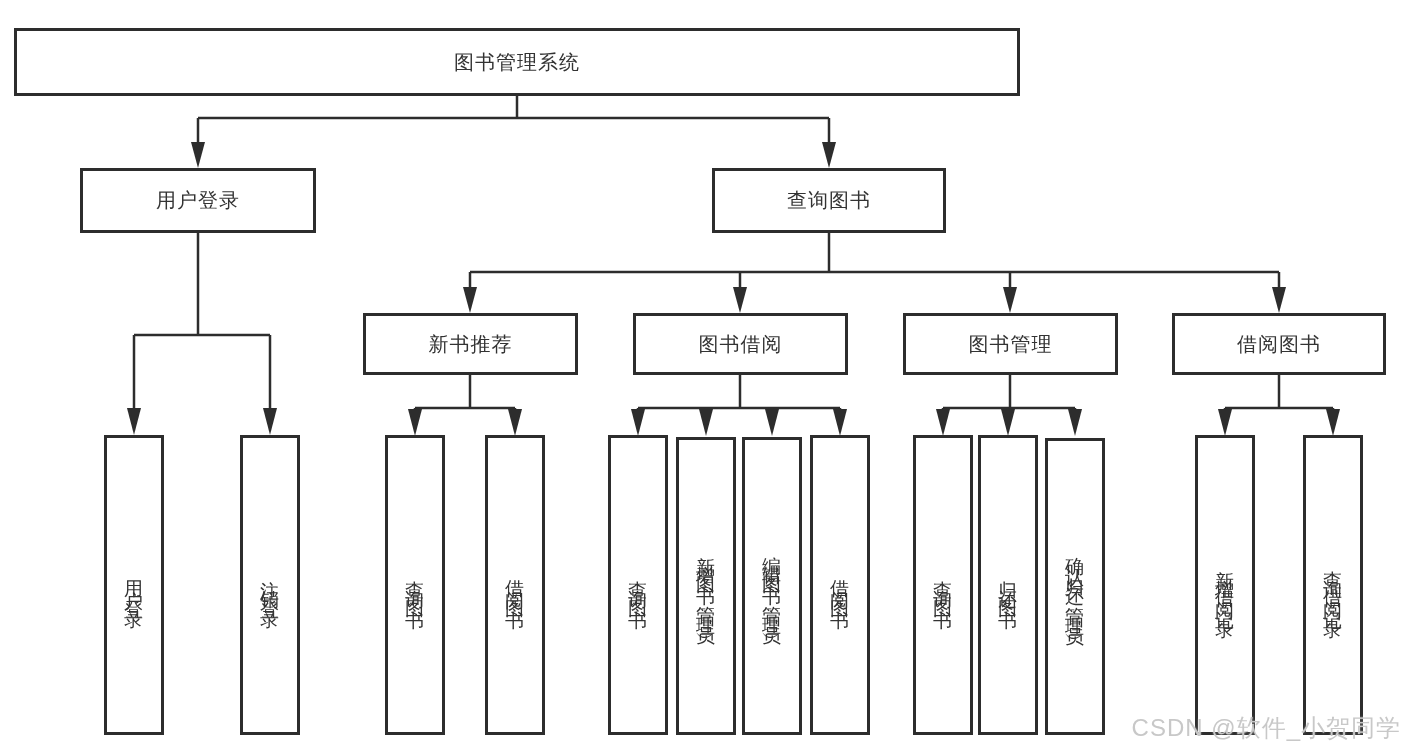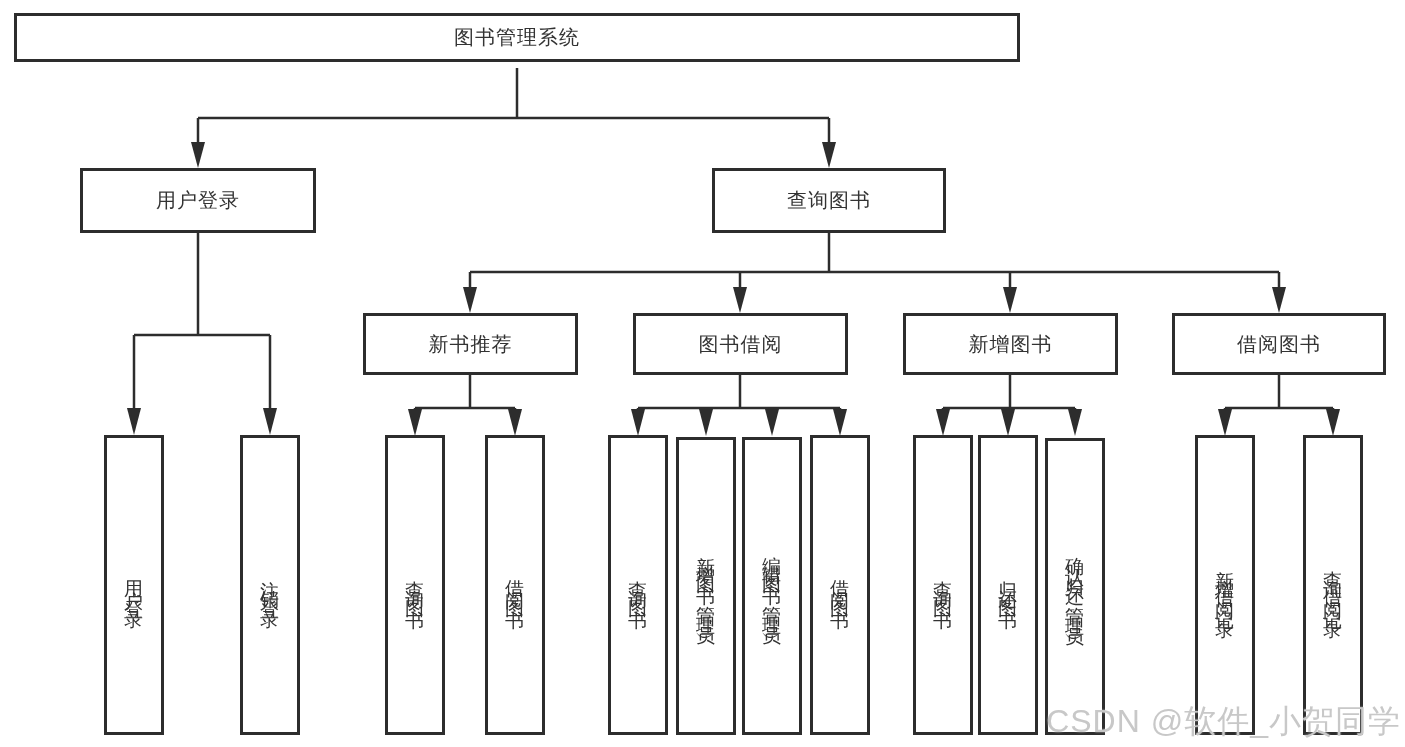--- a/index.html
+++ b/index.html
@@ -44,21 +44,21 @@
     position: absolute;
     left: 0; top: 0;
     pointer-events: none;
   }
   #connectors path, #connectors line { stroke: var(--line); stroke-width: 2.5; fill: none; }
   #connectors polygon { fill: var(--line); stroke: none; }
   #watermark {
     position: absolute;
     right: 4px;
     bottom: 3px;
-    font-size: 32px;
+    font-size: 24px;
     color: var(--watermark);
     letter-spacing: 1px;
     white-space: nowrap;
     text-shadow: 0 0 2px rgba(255,255,255,0.8);
     z-index: 5;
   }
 </style>
 </head>
 <body>
 
@@ -119,39 +119,39 @@
       <polygon points="1068,409 1082,409 1075,436"></polygon>
 
     <path d="M1279 375 V408"></path>
     <path d="M1225 408 H1333"></path>
     <path d="M1225 408 V411"></path>
       <polygon points="1218,409 1232,409 1225,436"></polygon>
     <path d="M1333 408 V411"></path>
       <polygon points="1326,409 1340,409 1333,436"></polygon>
   </svg>
 
-  <div class="box h" style="left:14px;top:13px;width:1006px;height:49px">
+  <div class="box h" style="left:14px;top:28px;width:1006px;height:68px">
     <span>图书管理系统</span>
   </div>
 
   <div class="box h" style="left:80px;top:168px;width:236px;height:65px">
     <span>用户登录</span>
   </div>
   <div class="box h" style="left:712px;top:168px;width:234px;height:65px">
     <span>查询图书</span>
   </div>
 
   <div class="box h" style="left:633px;top:313px;width:215px;height:62px">
     <span>图书借阅</span>
   </div>
   <div class="box h" style="left:363px;top:313px;width:215px;height:62px">
     <span>新书推荐</span>
   </div>
   <div class="box h" style="left:903px;top:313px;width:215px;height:62px">
-    <span>新增图书</span>
+    <span>图书管理</span>
   </div>
   <div class="box h" style="left:1172px;top:313px;width:214px;height:62px">
     <span>借阅图书</span>
   </div>
 
   <div class="box v" style="left:104px;top:435px;width:60px;height:300px">
     <span>用户登录</span>
   </div>
   <div class="box v" style="left:240px;top:435px;width:60px;height:300px">
     <span>注销登录</span>

